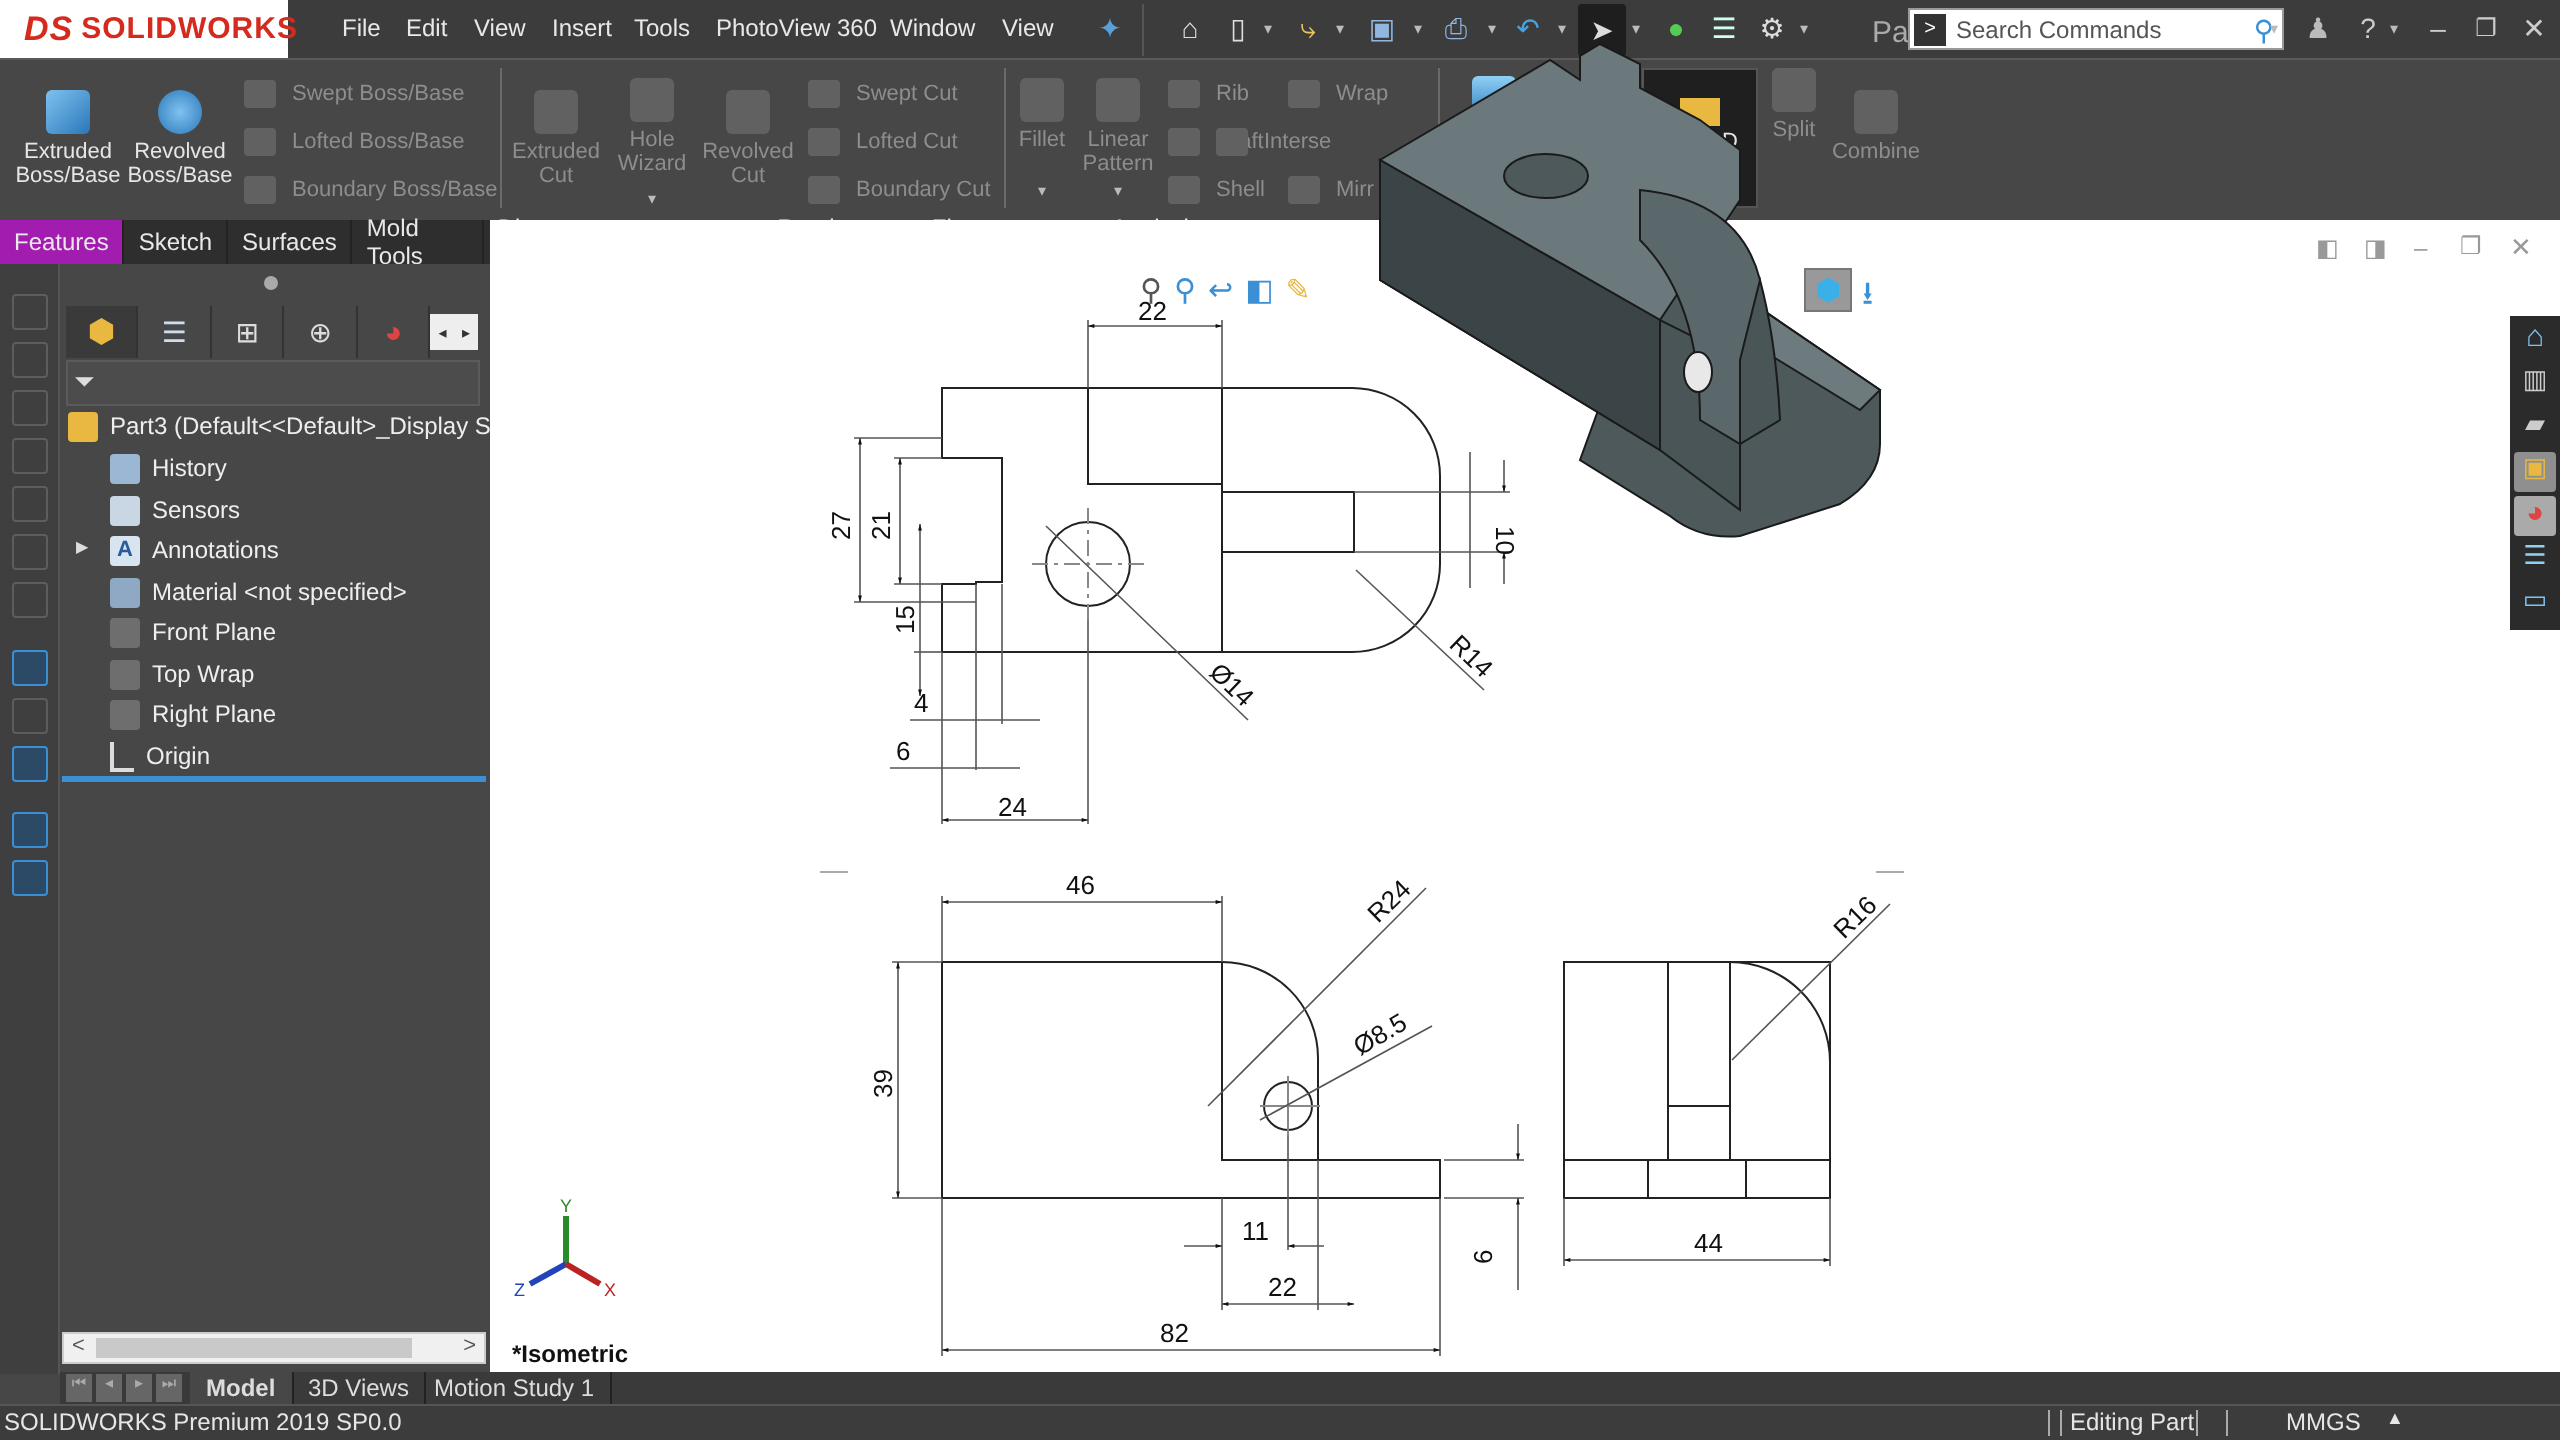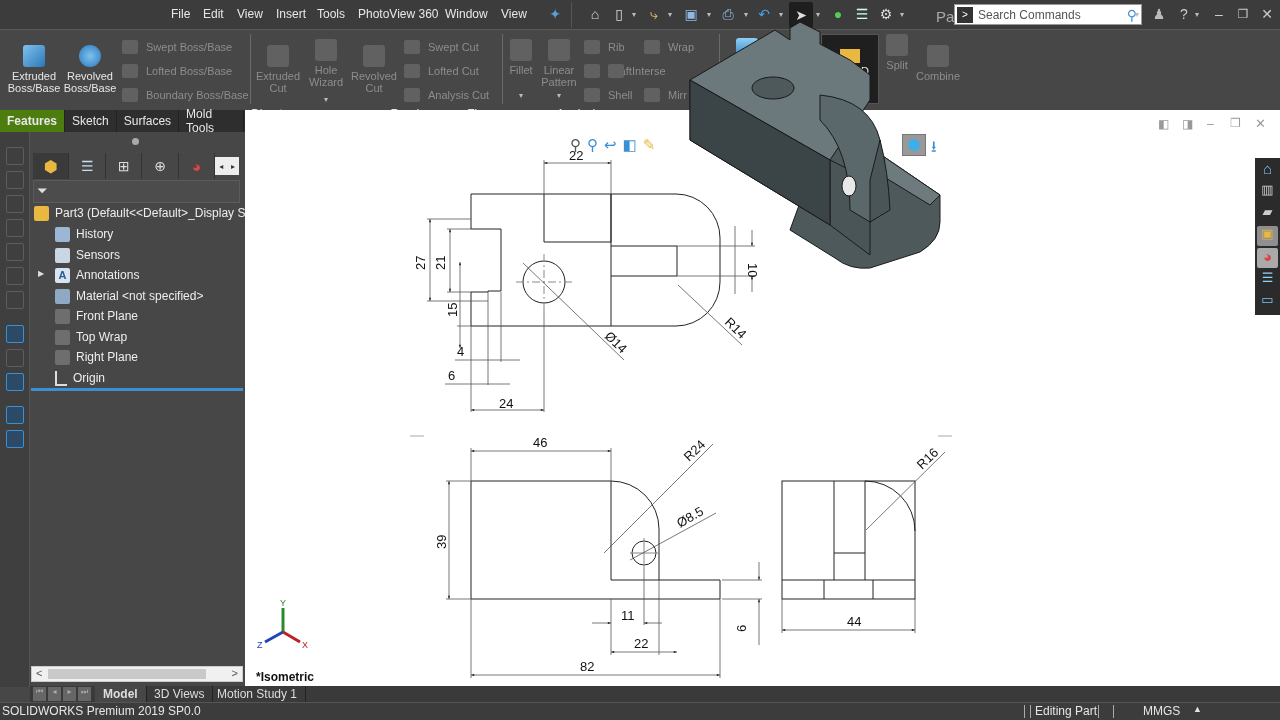--- a/index.html
+++ b/index.html
@@ -19,21 +19,21 @@
 .rbig{display:flex;flex-direction:column;align-items:center;text-align:center;font-size:11px;line-height:12px}
 .rbig .ic{width:22px;height:22px;margin-bottom:3px;border-radius:3px}
 .rsmall{display:flex;align-items:center;font-size:11px;color:#8d8d8d}
 .rsmall .ic{width:16px;height:14px;background:#616161;border-radius:2px;margin-right:8px}
 .dis{color:#8d8d8d}
 .dis .ic{background:#616161}
 .vsep{width:1px;background:#6a6a6a}
 
 #tabs{left:0;top:110px;width:700px;height:22px;background:#3a3a3a;display:flex}
 .tab{height:22px;padding:0 7px;display:flex;align-items:center;border-right:1px solid #222;font-size:12px;color:#e8e8e8;background:#2e2e2e}
-.tab.active{background:#4d7c0f;font-weight:bold}
+.tab.active{background:#a21caf;font-weight:normal}
 
 #leftstrip{left:0;top:132px;width:30px;height:555px;background:#3f3f3f;border-right:1px solid #555}
 .ls{left:6px;width:18px;height:18px;border:1px solid #5d5d5d;border-radius:2px}
 #fmpanel{left:30px;top:132px;width:215px;height:555px;background:#474747}
 #fmtabs{left:33px;top:153px;width:206px;height:26px;display:flex}
 .fmtab{width:37px;height:26px;border-right:1px solid #333;display:flex;align-items:center;justify-content:center}
 #filter{left:33px;top:180px;width:207px;height:23px;border:1px solid #5b5b5b;background:#4c4c4c}
 .tree{left:34px;font-size:12px;color:#eee;display:flex;align-items:center;height:20px;white-space:nowrap}
 .tree .ic{width:15px;height:15px;margin-right:6px;border-radius:2px}
 #hscroll{left:31px;top:666px;width:212px;height:16px;background:#f0f0f0;border:1px solid #ccc}
@@ -44,20 +44,24 @@
 
 #viewport{left:245px;top:110px;width:1035px;height:576px;background:#fff}
 #taskpane{left:1255px;top:158px;width:25px;height:157px;background:#2b2b2b}
 .tp{left:1257px;width:21px;height:20px;border-radius:2px}
 .dim{font-family:"Liberation Sans",sans-serif;font-size:13px;fill:#111}
 </style>
 </head>
 <body>
 
 <div id="titlebar" class="abs">
+  <div id="logo" class="abs">
+      <span class="ds">DS</span>
+      <span>SOLIDWORKS</span>
+    </div>
 
   <span class="abs menu" style="left:171px">File</span>
   <span class="abs menu" style="left:203px">Edit</span>
   <span class="abs menu" style="left:237px">View</span>
   <span class="abs menu" style="left:276px">Insert</span>
   <span class="abs menu" style="left:317px">Tools</span>
   <span class="abs menu" style="left:358px">PhotoView 360</span>
   <span class="abs menu" style="left:445px">Window</span>
   <span class="abs menu" style="left:501px">View</span>
 
@@ -140,21 +144,21 @@
   <div class="abs rsmall" style="left:404px;top:10px">
       <span class="ic"></span>
       <span>Swept Cut</span>
     </div>
   <div class="abs rsmall" style="left:404px;top:34px">
       <span class="ic"></span>
       <span>Lofted Cut</span>
     </div>
   <div class="abs rsmall" style="left:404px;top:58px">
       <span class="ic"></span>
-      <span>Analysis Cut</span>
+      <span>Boundary Cut</span>
     </div>
   <div class="abs vsep" style="left:502px;top:4px;height:70px"></div>
 
   <div class="abs rbig dis" style="left:505px;top:9px;width:32px">
     <div class="ic"></div>
     <span>Fillet</span>
     <span class="dd" style="margin-top:14px">▾</span>
   </div>
   <div class="abs rbig dis" style="left:539px;top:9px;width:40px">
     <div class="ic"></div>

